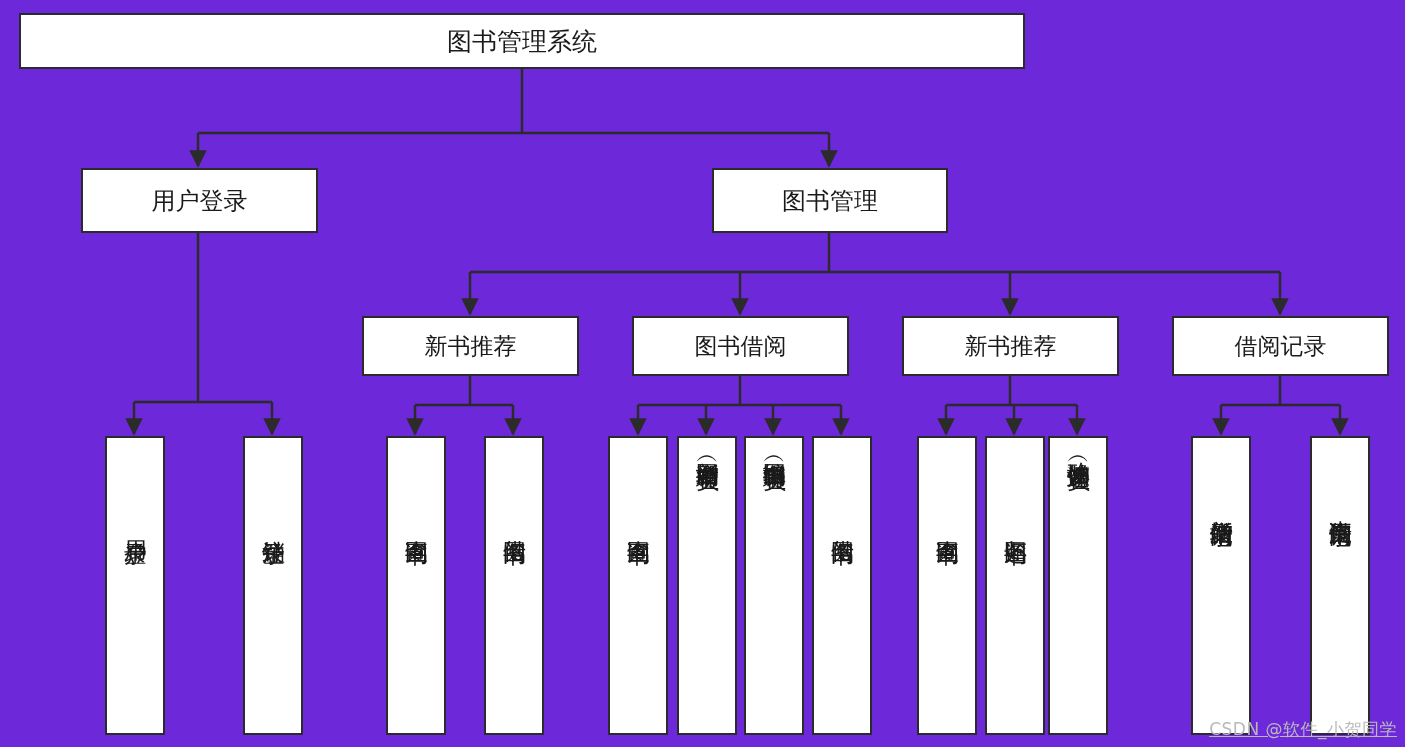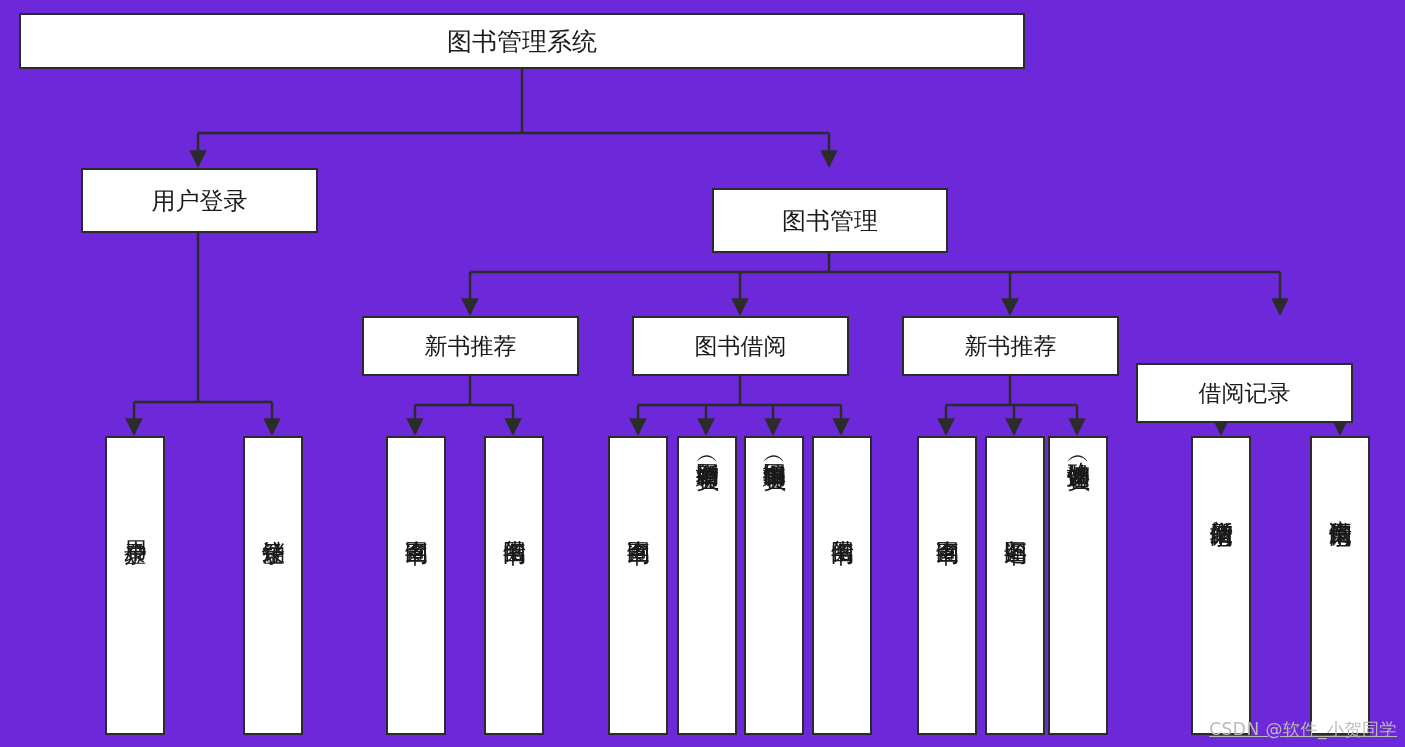--- a/index.html
+++ b/index.html
@@ -37,30 +37,30 @@
   }
   .node.root {
     left: 19px;  top: 13px;  width: 1006px; height: 56px;
     font-size: 25px;
   }
   .node.lvl2 {
     top: 168px; height: 65px;
     font-size: 24px;
   }
   .node.n-user-login   { left: 81px;  width: 237px; }
-  .node.n-book-manage  { left: 712px; width: 236px; margin-top: 20px; }
+  .node.n-book-manage  { left: 712px; width: 236px; }
 
   .node.lvl3 {
     top: 316px; height: 60px;
     font-size: 23px;
   }
   .node.n-new-book  { left: 362px;  width: 217px; }
   .node.n-borrow    { left: 632px;  width: 217px; }
   .node.n-current   { left: 902px;  width: 217px; }
-  .node.n-record    { left: 1136px; width: 217px; margin-top: 47px; }
+  .node.n-record    { left: 1172px; width: 217px; }
 
   .node.leaf {
     top: 436px;
     height: 299px;
     width: 60px;
     font-size: 23px;
     align-items: flex-start;
     justify-content: center;
     padding-top: 6px;
   }

